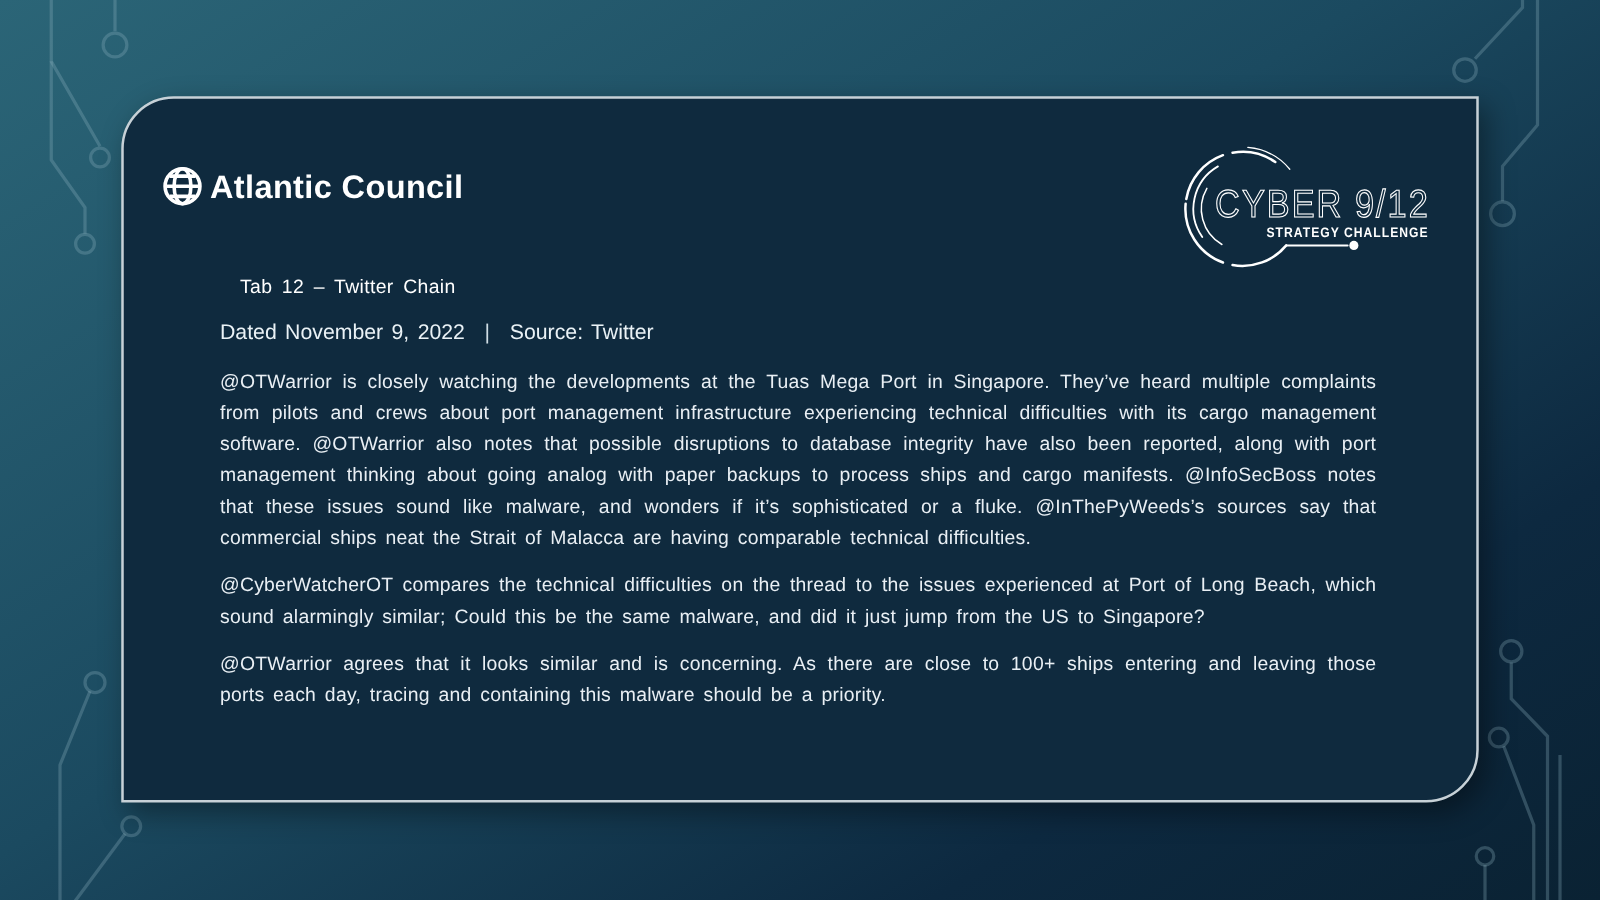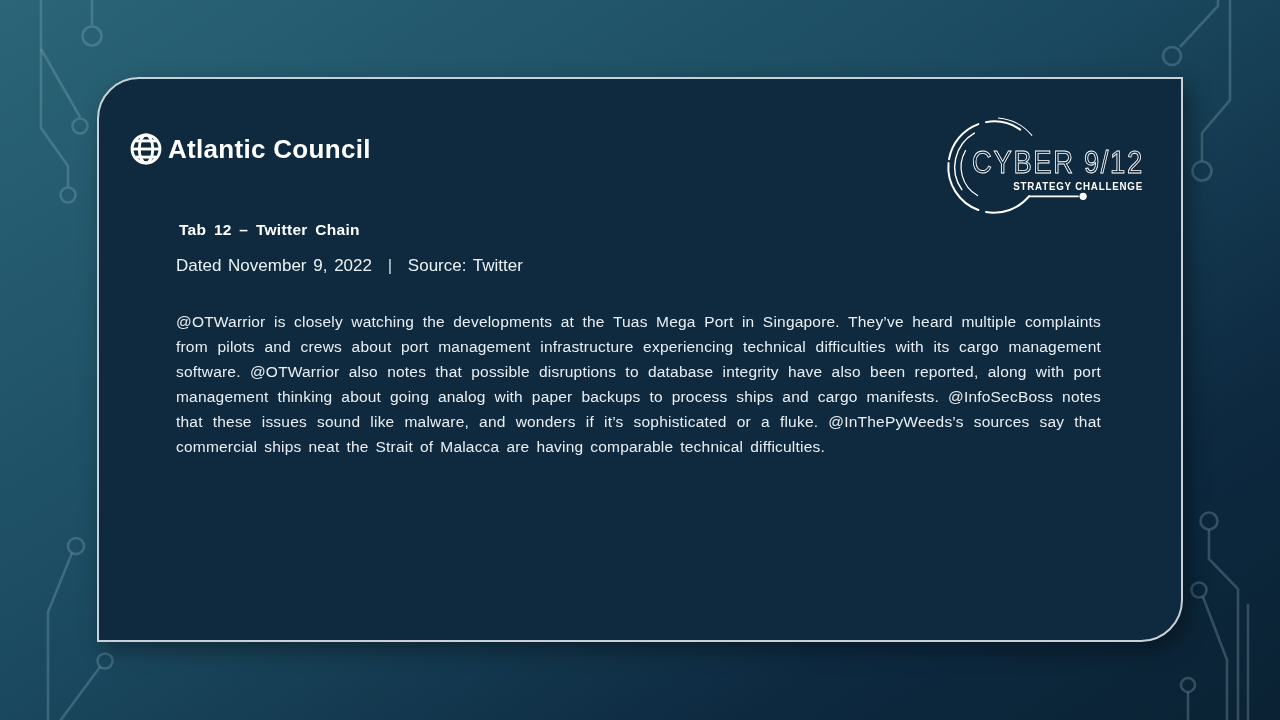--- a/index.html
+++ b/index.html
@@ -8,22 +8,22 @@
           background:linear-gradient(148deg,#2b6577 0%, #1b4a60 45%, #0d2940 78%, #0a2233 100%);}
   .circuits {position:absolute; left:0; top:0; width:1280px; height:720px;}
   .card {position:absolute; left:97px; top:77px; width:1086px; height:565px;
          background:#0f2a3e; border:2.5px solid #c7d1d7; border-radius:42px 0 42px 0;
          box-shadow:6px 8px 22px rgba(0,0,0,.38); box-sizing:border-box;}
   .card-header {position:relative; height:96px;padding-left:24px;}
   .ac-logo {position:absolute; left:29px; top:52px; display:flex; align-items:center; gap:4px; color:#fff;}
   .ac-logo .name {font-size:26px; font-weight:bold; letter-spacing:.3px; white-space:nowrap;}
   .cyber-logo {position:absolute; right:28px; top:36px;}
   .content {padding:46px 80px 0 77px; color:#e9eff4;}
-  .title {font-size:15.5px; font-weight:bold; color:#ffffff; letter-spacing:.3px; word-spacing:3px; margin:0 3px 17px;}
-  .dateline {font-size:17px; margin:0 0 33px; color:#eaf2f6; word-spacing:2px;}
+  .title {font-size:15.5px; font-weight:normal; color:#ffffff; letter-spacing:.3px; word-spacing:3px; margin:0 16px 17px;}
+  .dateline {font-size:17px; margin:0 0 17px; color:#eaf2f6; word-spacing:2px;}
   .dateline .sep {margin:0 9px; color:#cfdde4;}
   .content p {font-size:15.5px; line-height:25px; margin:0 0 13px; text-align:justify;
               word-spacing:2.5px; letter-spacing:.2px;}
   .footer {position:absolute; left:122px; top:651px; font-size:15.5px; color:#f0f5f8; word-spacing:2px;}
   .footer .sep {margin:0 8px;}
 </style>
 </head>
 <body>
 
 <div class="slide">
@@ -94,18 +94,20 @@
     <div class="content">
       <h1 class="title">Tab 12 – Twitter Chain</h1>
 
       <div class="dateline">
         <span>Dated November 9, 2022</span>
         <span class="sep">|</span>
         <span>Source: Twitter</span>
       </div>
 
       <p>@OTWarrior is closely watching the developments at the Tuas Mega Port in Singapore. They’ve heard multiple complaints from pilots and crews about port management infrastructure experiencing technical difficulties with its cargo management software. @OTWarrior also notes that possible disruptions to database integrity have also been reported, along with port management thinking about going analog with paper backups to process ships and cargo manifests. @InfoSecBoss notes that these issues sound like malware, and wonders if it’s sophisticated or a fluke. @InThePyWeeds’s sources say that commercial ships neat the Strait of Malacca are having comparable technical difficulties.</p>
+      <p>@CyberWatcherOT compares the technical difficulties on the thread to the issues experienced at Port of Long Beach, which sound alarmingly similar; Could this be the same malware, and did it just jump from the US to Singapore?</p>
+      <p>@OTWarrior agrees that it looks similar and is concerning. As there are close to 100+ ships entering and leaving those ports each day, tracing and containing this malware should be a priority.</p>
     </div>
 
   </div>
 
 
 </div>
 
 </body></html>

